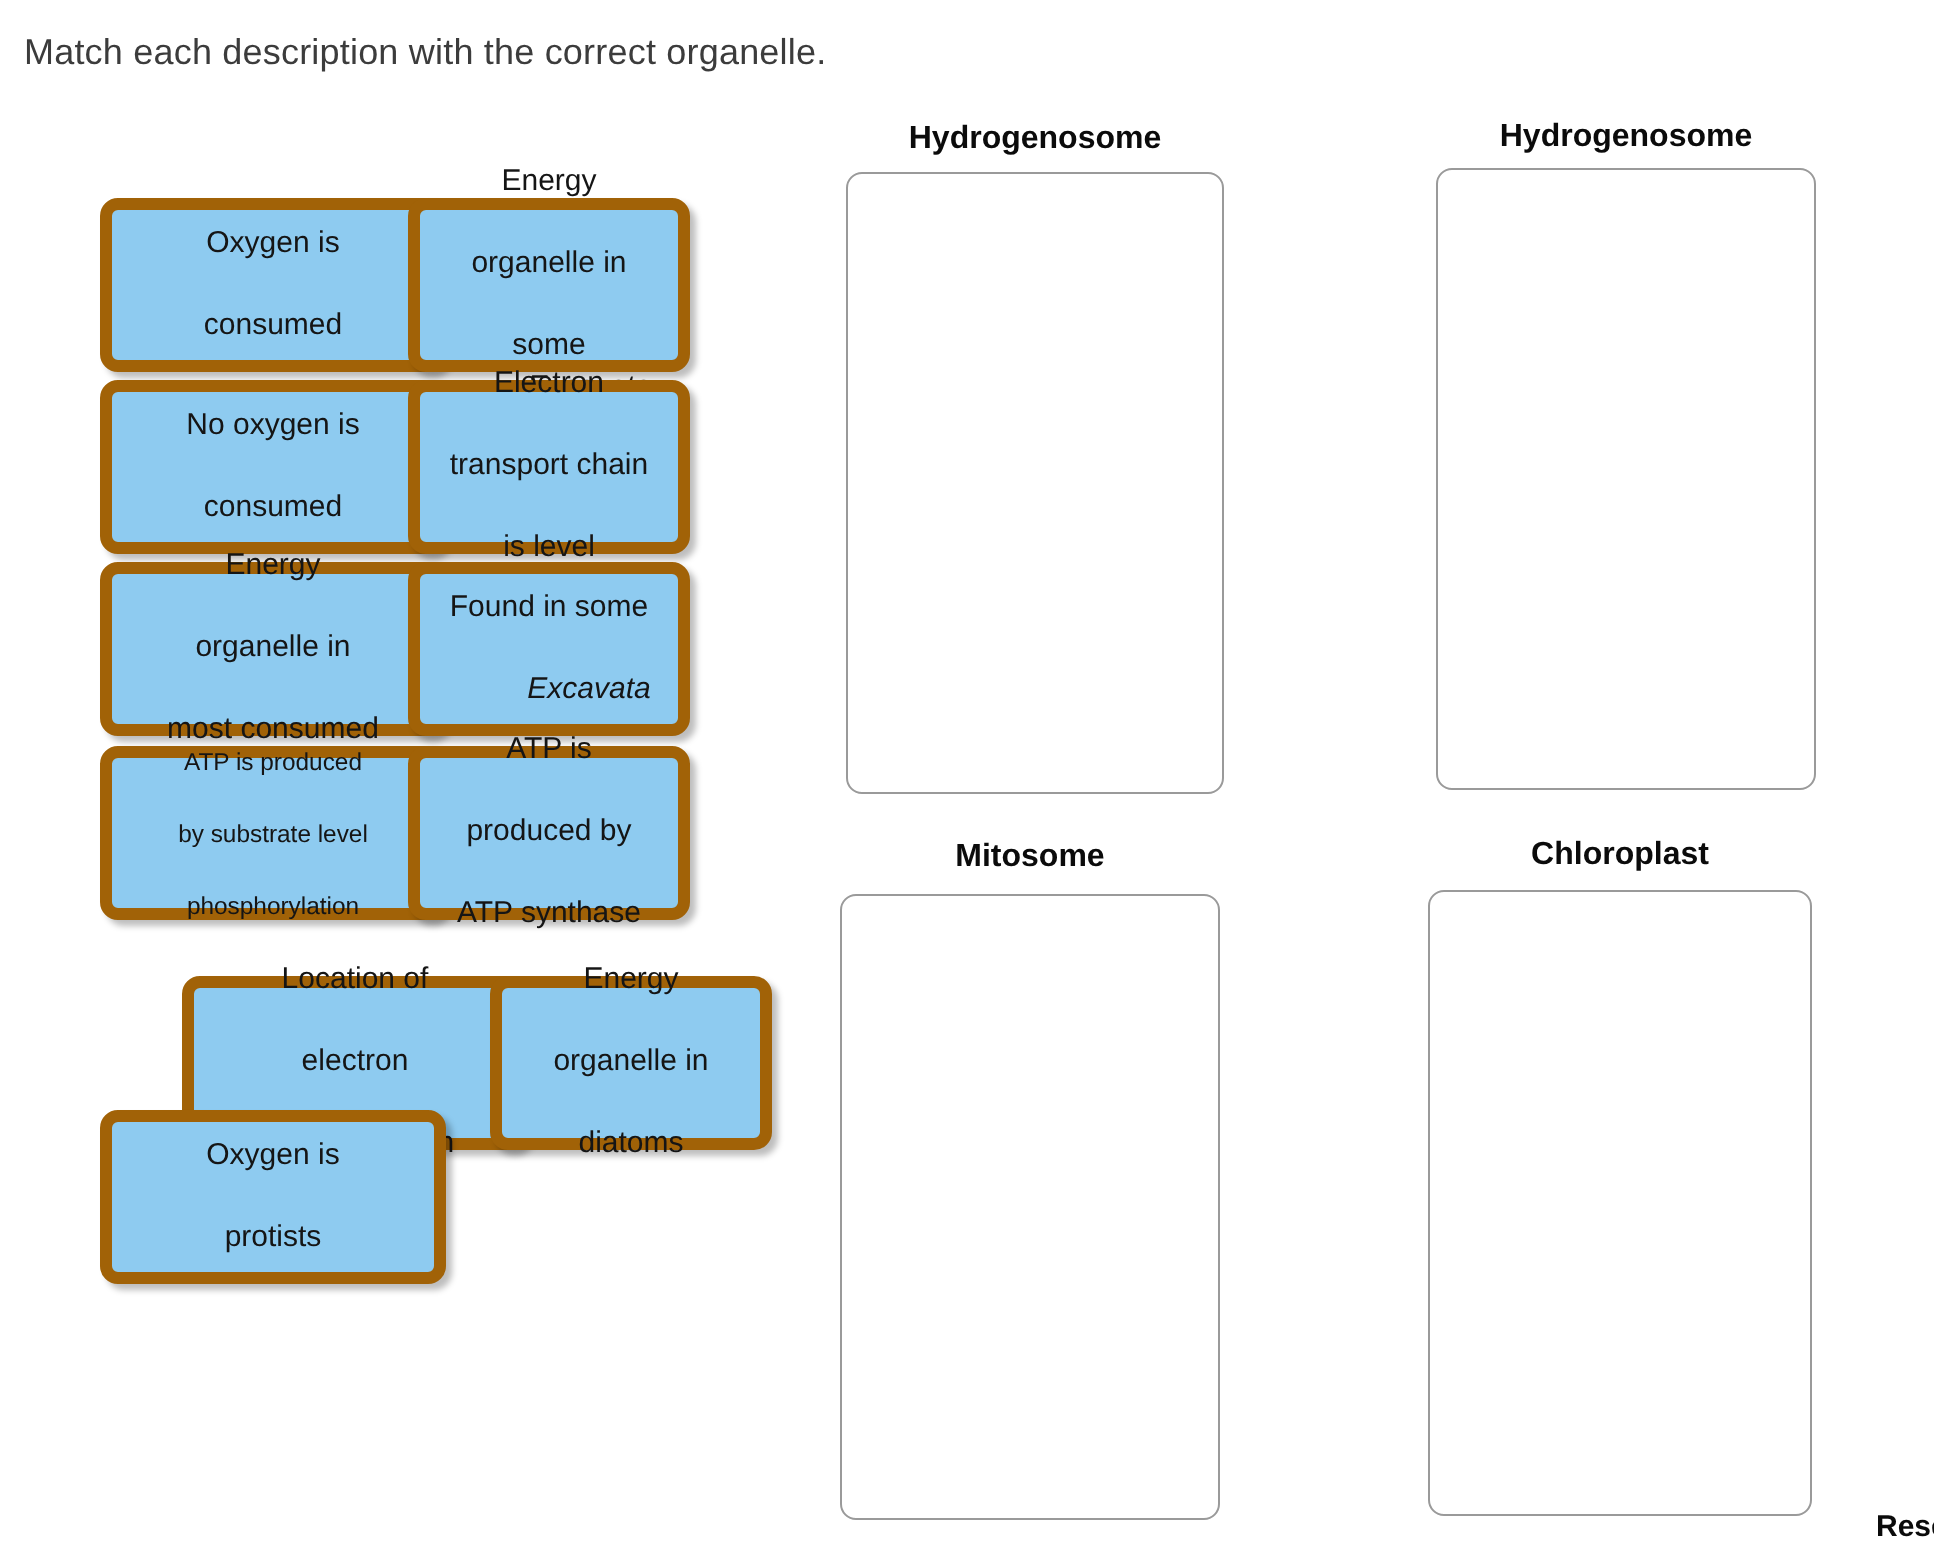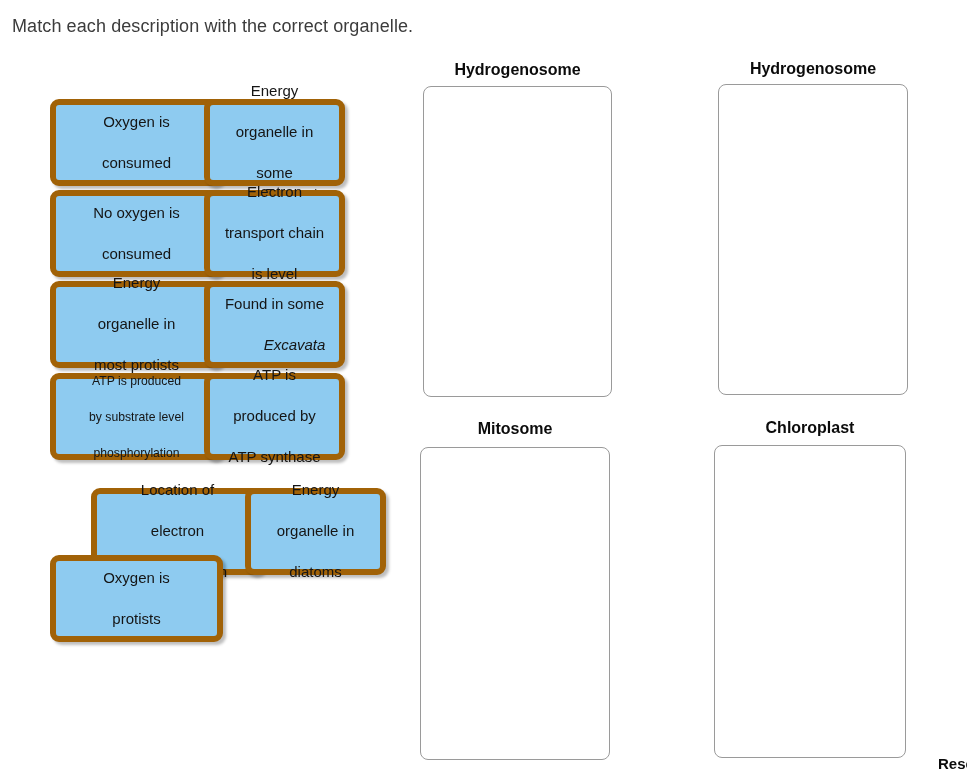--- a/index.html
+++ b/index.html
@@ -156,21 +156,21 @@
       <span>Electron</span><br>
       <span>transport chain</span><br>
       <span>is level</span>
     </span>
   </div>
 
   <div class="tile col-a row-3">
     <span>
       <span>Energy</span><br>
       <span>organelle in</span><br>
-      <span>most protists</span>
+      <span>most consumed</span>
     </span>
   </div>
 
   <div class="tile col-b row-3">
     <span>
       <span>Found in some</span><br>
       <i>Excavata</i>
     </span>
   </div>
 

